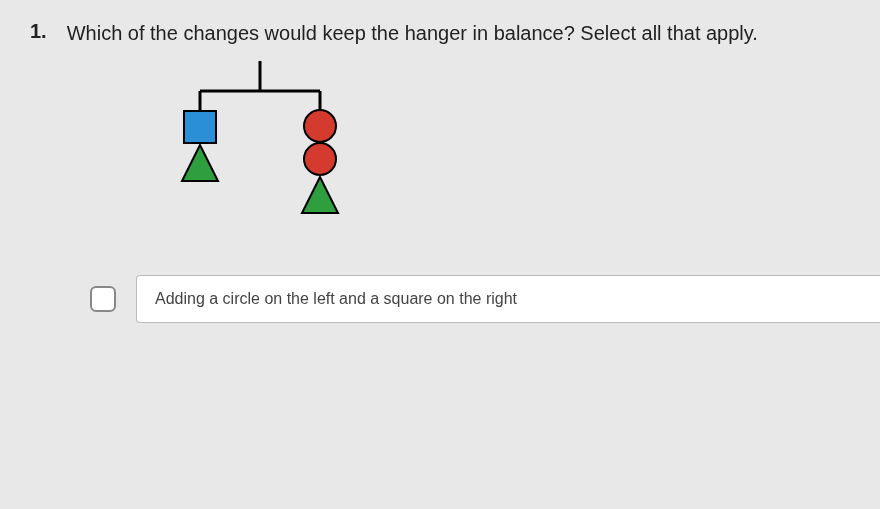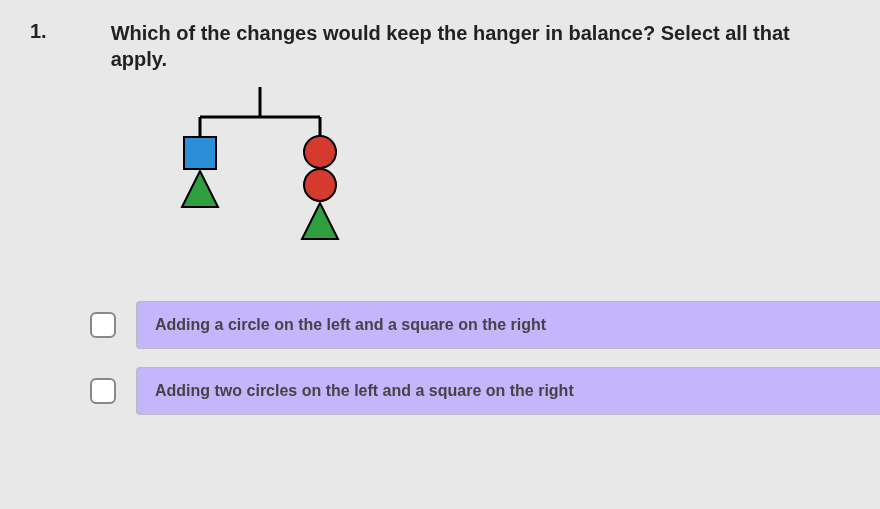--- a/index.html
+++ b/index.html
@@ -18,24 +18,23 @@
       margin-bottom: 15px;
     }
     .question-number {
       font-size: 20px;
       font-weight: bold;
       margin-right: 20px;
       color: #222;
     }
     .question-text {
       font-size: 20px;
-      font-weight: bold;
+      font-weight: normal;
       color: #222;
       line-height: 1.3;
-      margin-left: 44px;
     }
     .diagram {
       margin-left: 140px;
       margin-bottom: 30px;
     }
     .options {
       margin-left: 60px;
       margin-right: -30px;
     }
     .option-row {
@@ -52,24 +51,23 @@
       margin-right: 20px;
       flex-shrink: 0;
       cursor: pointer;
     }
     .option-box {
       flex: 1;
       border: 1px solid #bbb;
       border-right: none;
       border-radius: 4px 0 0 4px;
       padding: 14px 18px;
-      background: #c4b5fd;
+      background: #ffffff;
       font-size: 16px;
       color: #444;
-      font-weight: bold;
     }
   </style>
 </head>
 <body>
 
 <div class="question-header">
   <div class="question-number">1.</div>
   <div class="question-text">Which of the changes would keep the hanger in balance? Select all that apply.</div>
 </div>
 
@@ -94,17 +92,13 @@
 
     <polygon points="150,116 132,152 168,152" fill="#2e9e3e" stroke="#000" stroke-width="2"></polygon>
   </svg>
 </div>
 
 <div class="options">
   <div class="option-row">
     <div class="checkbox"></div>
     <div class="option-box">Adding a circle on the left and a square on the right</div>
   </div>
-  <div class="option-row">
-    <div class="checkbox"></div>
-    <div class="option-box">Adding two circles on the left and a square on the right</div>
-  </div>
 </div>
 
 </body></html>

